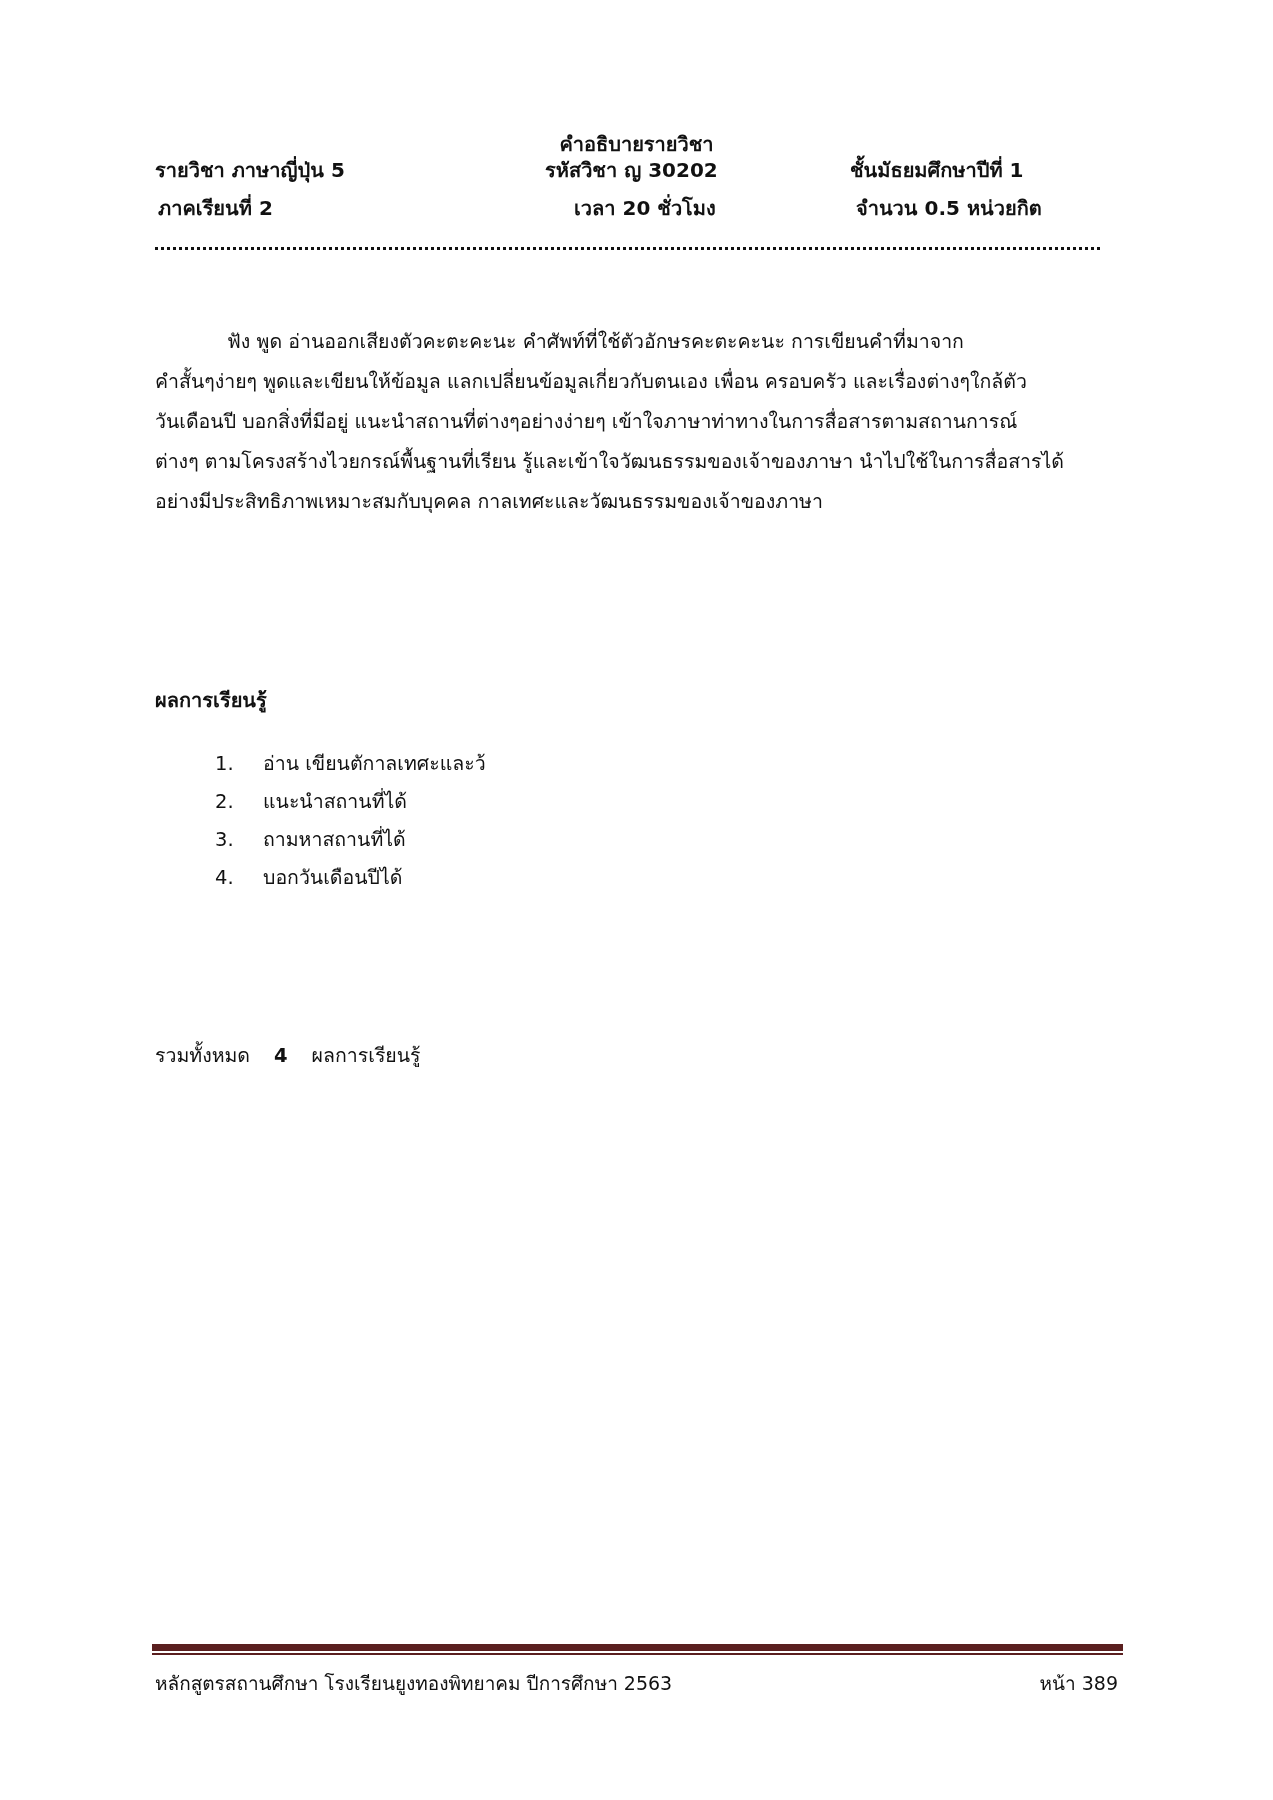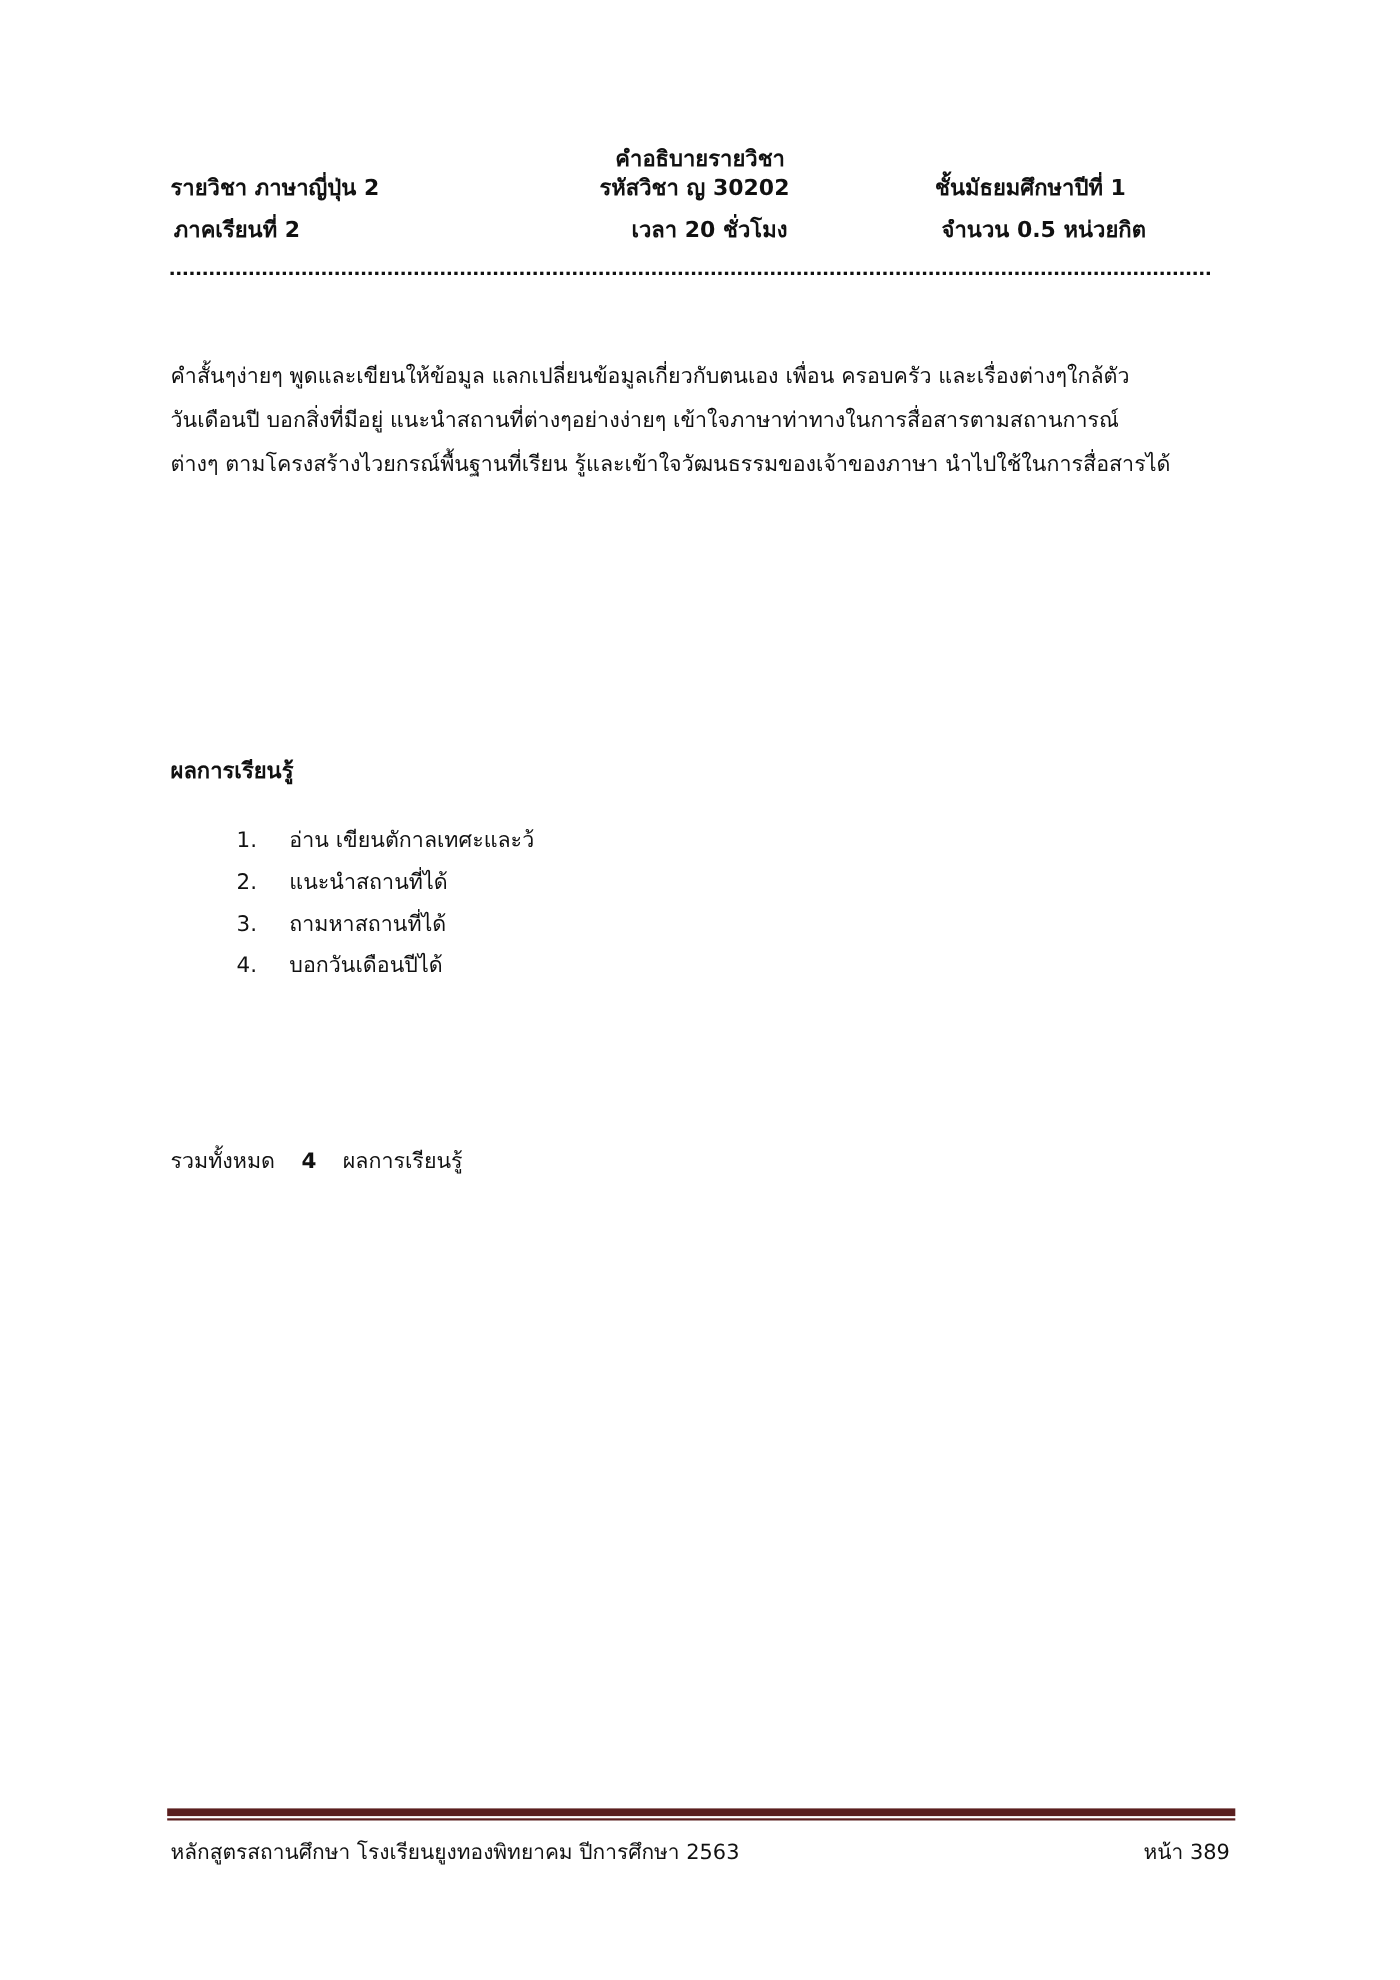--- a/index.html
+++ b/index.html
@@ -23,34 +23,36 @@
   .rule-thick { position: absolute; left: 152px; top: 1644px; width: 971px; height: 7px; background: #5a1f1f; }
   .rule-thin { position: absolute; left: 152px; top: 1653px; width: 971px; height: 2px; background: #5a1f1f; }
   .footer-left { left: 155px; top: 1668px; font-size: 19px; }
   .footer-right { right: 155px; top: 1668px; font-size: 19px; }
 </style>
 </head>
 <body>
 
 <div class="abs hdr title">คำอธิบายรายวิชา</div>
 
-<div class="abs hdr" style="left:155px; top:154px;">รายวิชา ภาษาญี่ปุ่น 2</div>
+<div class="abs hdr" style="left:155px; top:154px;">รายวิชา ภาษาญี่ปุ่น 5</div>
 <div class="abs hdr" style="left:545px; top:154px;">รหัสวิชา ญ 30202</div>
 <div class="abs hdr" style="left:850px; top:154px;">ชั้นมัธยมศึกษาปีที่ 1</div>
 
 <div class="abs hdr" style="left:158px; top:192px;">ภาคเรียนที่ 2</div>
 <div class="abs hdr" style="left:574px; top:192px;">เวลา 20 ชั่วโมง</div>
 <div class="abs hdr" style="left:856px; top:192px;">จำนวน 0.5 หน่วยกิต</div>
 
 <div class="abs dots"></div>
 
 <div class="para">
+  <p class="indent">ฟัง  พูด  อ่านออกเสียงตัวคะตะคะนะ คำศัพท์ที่ใช้ตัวอักษรคะตะคะนะ การเขียนคำที่มาจาก</p>
   <p>คำสั้นๆง่ายๆ พูดและเขียนให้ข้อมูล แลกเปลี่ยนข้อมูลเกี่ยวกับตนเอง เพื่อน ครอบครัว และเรื่องต่างๆใกล้ตัว</p>
   <p>วันเดือนปี บอกสิ่งที่มีอยู่ แนะนำสถานที่ต่างๆอย่างง่ายๆ เข้าใจภาษาท่าทางในการสื่อสารตามสถานการณ์</p>
   <p>ต่างๆ ตามโครงสร้างไวยกรณ์พื้นฐานที่เรียน รู้และเข้าใจวัฒนธรรมของเจ้าของภาษา นำไปใช้ในการสื่อสารได้</p>
+  <p>อย่างมีประสิทธิภาพเหมาะสมกับบุคคล กาลเทศะและวัฒนธรรมของเจ้าของภาษา</p>
 </div>
 
 <div class="abs section-head">ผลการเรียนรู้</div>
 
 <ol class="outcomes">
   <li>
     <span class="num">1.</span>
     <span>อ่าน เขียนตักาลเทศะและว้</span>
   </li>
   <li>

